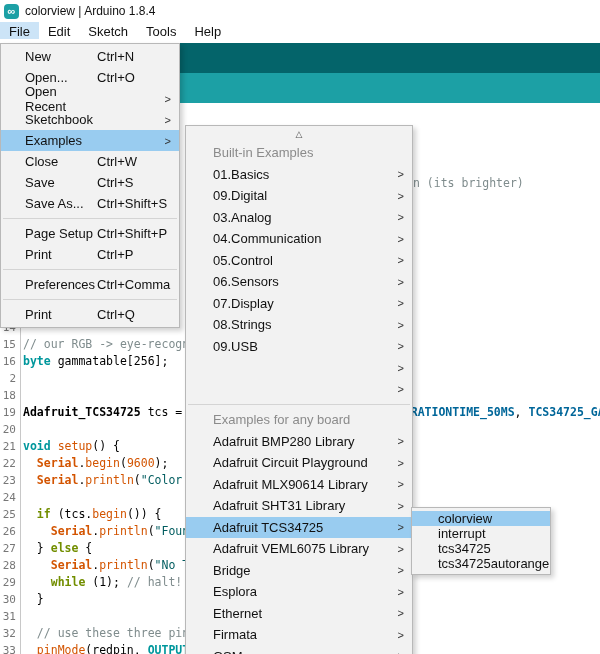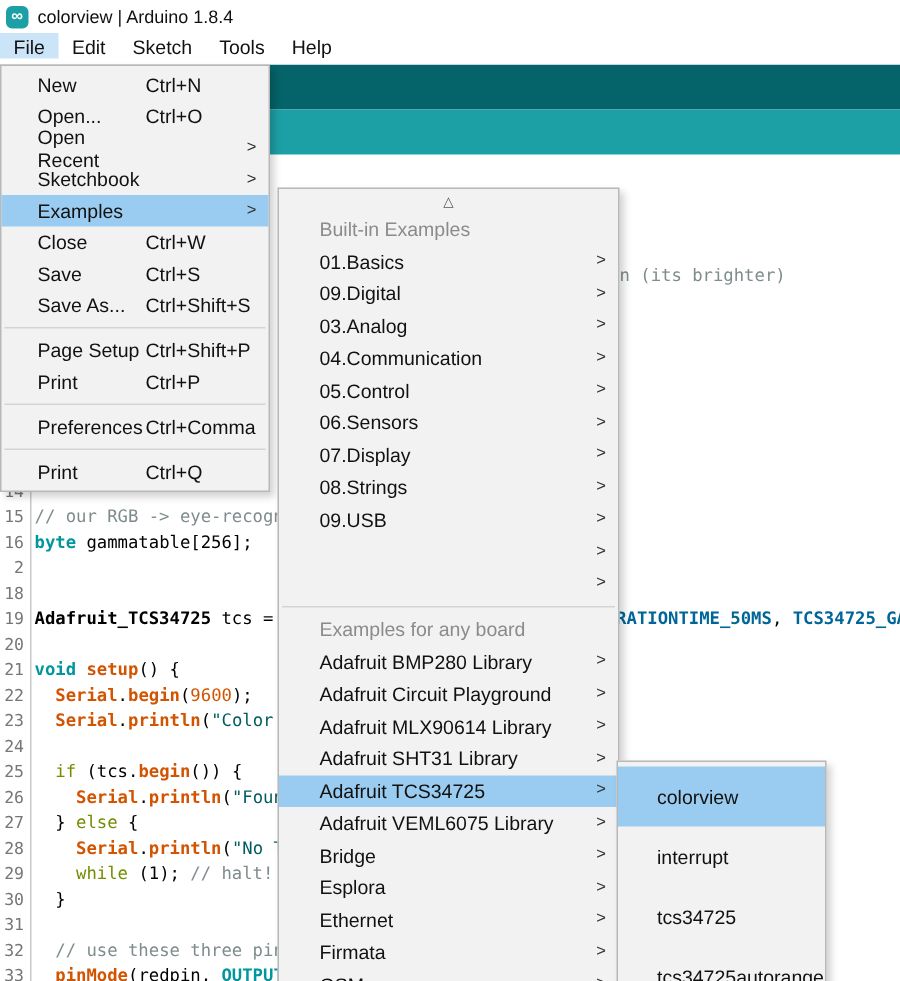--- a/index.html
+++ b/index.html
@@ -39,22 +39,22 @@
   .code-row{display:flex;height:17px;white-space:pre;}
   .gut{width:16px;flex:none;text-align:right;padding-right:5px;color:#777;font-size:11px;}
   .code-txt{padding-left:2px;white-space:pre;color:#000;}
   .float-frag{
     position:absolute;left:413px;top:176px;z-index:1;
     font-family:"DejaVu Sans Mono", monospace;font-size:11.5px;
   }
   
   .tok-pl{color:#000;}
   .tok-kw{color:var(--syn-keyword);font-weight:bold;}
-  .tok-ct{color:var(--syn-control);font-weight:normal;}
-  .tok-fn{color:var(--syn-function);font-weight:bold;}
+  .tok-ct{color:var(--syn-control);font-weight:bold;}
+  .tok-fn{color:var(--syn-function);}
   .tok-sr{color:var(--syn-function);font-weight:bold;margin-top:32px;}
   .tok-st{color:var(--syn-string);}
   .tok-cm{color:var(--syn-comment);}
   .tok-nm{color:var(--syn-function);}
   .tok-cs{color:var(--syn-constant);font-weight:bold;}
   .tok-bd{color:#000;font-weight:bold;margin-top:41px;}
   
   .menu{
     position:absolute;background:var(--menu-bg);
     border:1px solid var(--menu-border);
@@ -75,21 +75,21 @@
   .file-menu .lbl{padding-left:24px;width:72px;flex:none;}
   .file-menu .sc{flex:none;}
   
   .examples-menu{left:185px;top:125px;width:228px;height:560px;overflow:hidden;}
   .examples-menu .menu-row{height:21.5px;}
   .examples-menu .lbl{padding-left:27px;}
   .scroll-row{height:16px;display:flex;align-items:center;justify-content:center;
     font-size:9px;color:#555;}
   
   .tcs-menu{left:411px;top:507px;width:140px;padding:3px 0;}
-  .tcs-menu .menu-row{height:40px;}
+  .tcs-menu .menu-row{height:15px;}
   .tcs-menu .lbl{padding-left:26px;}
 </style>
 </head>
 <body>
 
 <div class="teal-band-dark"></div>
 <div class="teal-band-light"></div>
 <div class="gutter-line"></div>
 
 <div class="titlebar">

